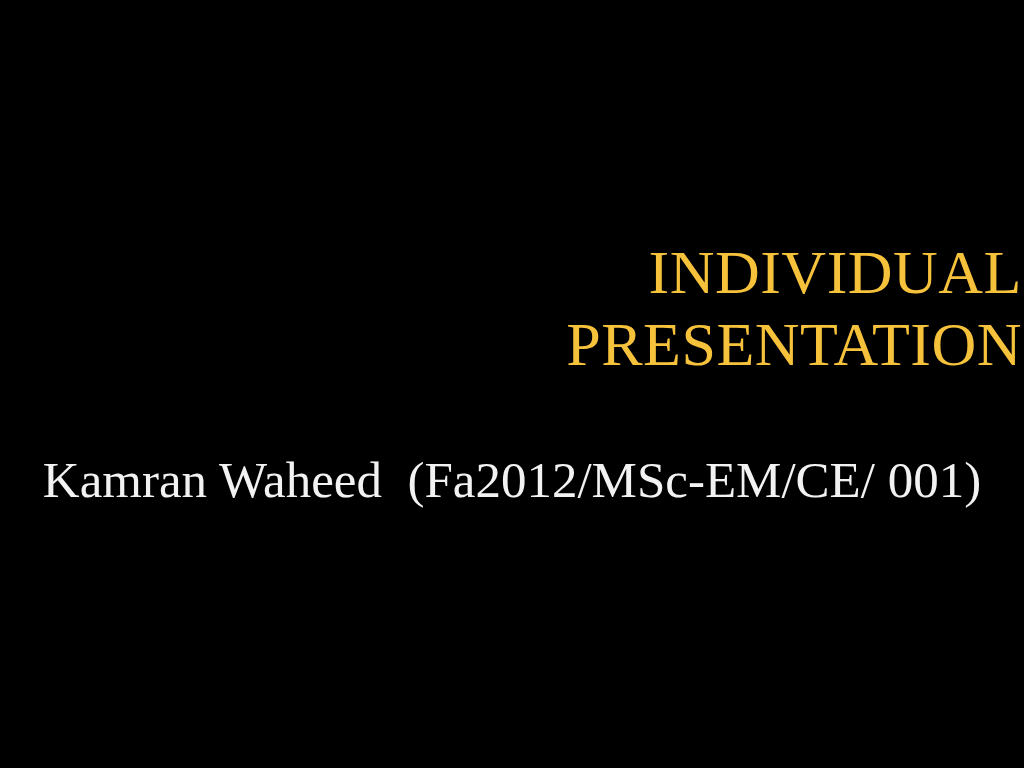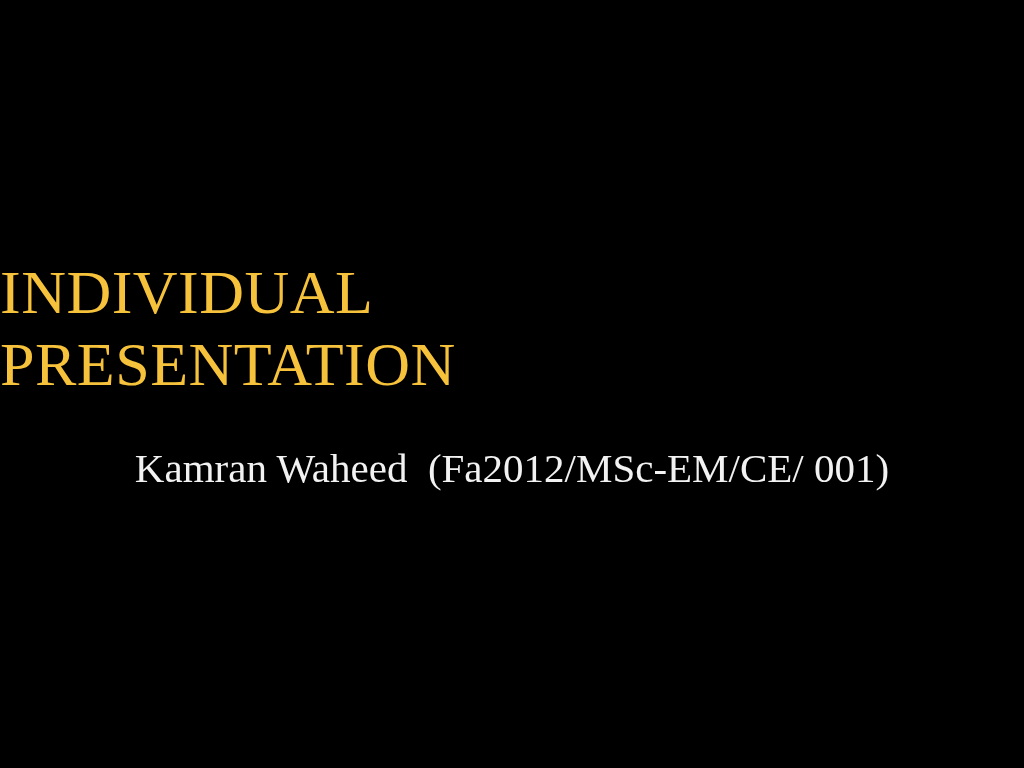--- a/index.html
+++ b/index.html
@@ -21,23 +21,23 @@
     width: 1024px;
     height: 768px;
     background: #000000;
     box-sizing: border-box;
   }
 
   
   .title-block {
     position: absolute;
     left: 0;
-    top: 256px;
+    top: 236px;
     width: 1022px;
-    text-align: left;
+    text-align: right;
   }
 
   .slide-title {
     margin: 0;
     padding: 0;
     font-family: "Liberation Serif", "DejaVu Serif", serif;
     font-size: 62px;
     line-height: 72px;
     font-weight: normal;
     letter-spacing: 0.5px;
@@ -49,24 +49,24 @@
   
   .subtitle-block {
     position: absolute;
     left: 0;
     top: 443px;
     width: 1024px;
     text-align: center;
   }
 
   .slide-subtitle {
-    margin: 0;
+    margin: 12px;
     padding: 0;
     font-family: "Liberation Serif", "DejaVu Serif", serif;
-    font-size: 41px;
+    font-size: 51px;
     line-height: 50px;
     font-weight: normal;
     color: #F2F2F2;
     text-shadow: 2px 2px 2px rgba(0, 0, 0, 0.85);
     white-space: pre;
   }
 </style>
 </head>
 <body>
 

